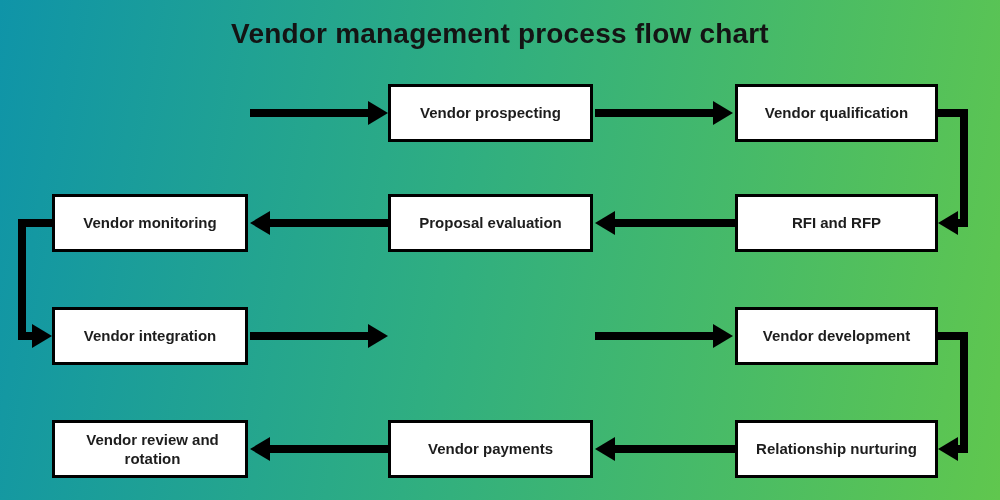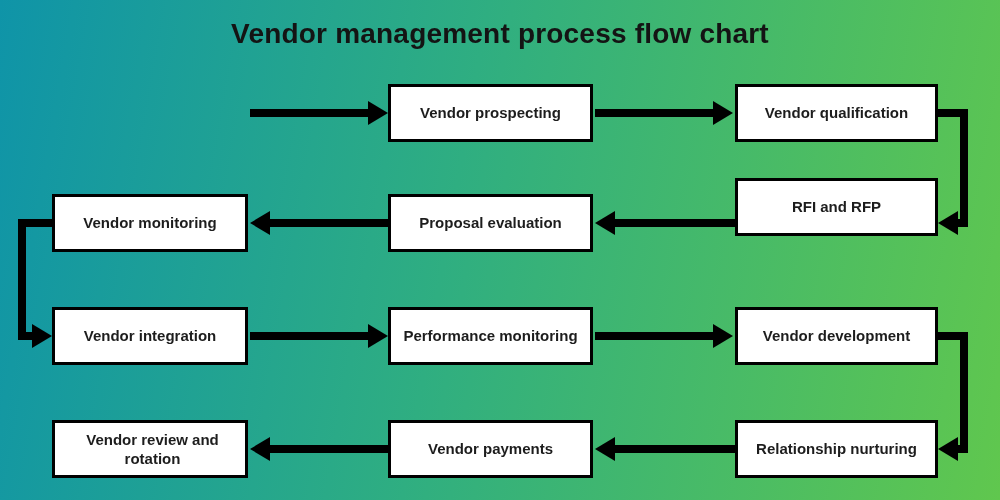--- a/index.html
+++ b/index.html
@@ -61,24 +61,23 @@
 
 <div class="stage">
 
   <h1 class="title">Vendor management process flow chart</h1>
 
   <div class="node" style="left:388px; top:84px; width:205px;">Vendor prospecting</div>
   <div class="node" style="left:735px; top:84px; width:203px;">Vendor qualification</div>
 
   <div class="node" style="left:52px; top:194px; width:196px;">Vendor monitoring</div>
   <div class="node" style="left:388px; top:194px; width:205px;">Proposal evaluation</div>
-  <div class="node" style="left:735px; top:178px; width:203px;">RFI and RFP</div>
+  <div class="node" style="left:735px; top:194px; width:203px;">RFI and RFP</div>
 
   <div class="node" style="left:52px; top:307px; width:196px;">Vendor integration</div>
-  <div class="node" style="left:388px; top:307px; width:205px;">Performance monitoring</div>
   <div class="node" style="left:735px; top:307px; width:203px;">Vendor development</div>
 
   <div class="node wrap" style="left:52px; top:420px; width:196px;padding-left:29px;">Vendor review and rotation</div>
   <div class="node" style="left:735px; top:420px; width:203px;">Relationship nurturing</div>
   <div class="node" style="left:388px; top:420px; width:205px;">Vendor payments</div>
 
   <div>
     <div class="shaft-h" style="left:250px; top:109px; width:122px;"></div>
     <div class="head-r" style="left:368px; top:101px;"></div>
   </div>

